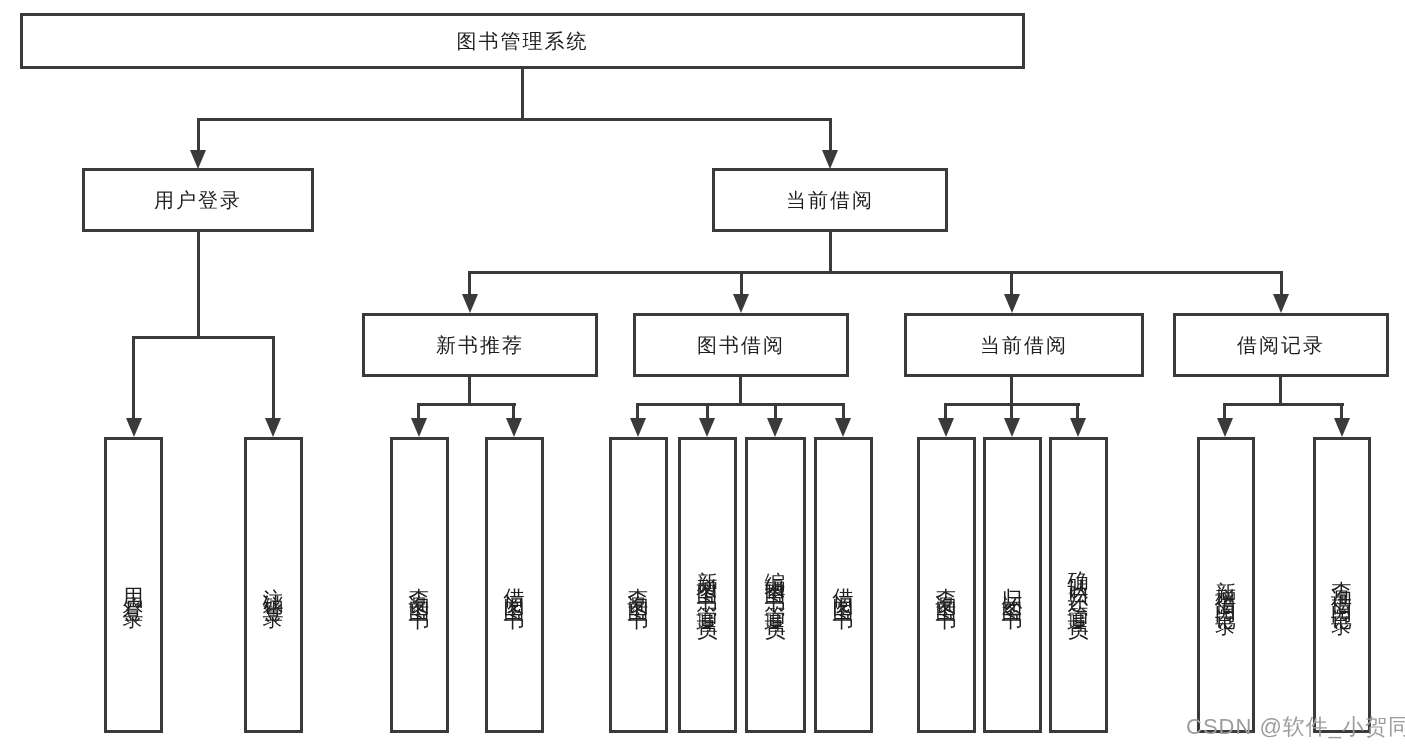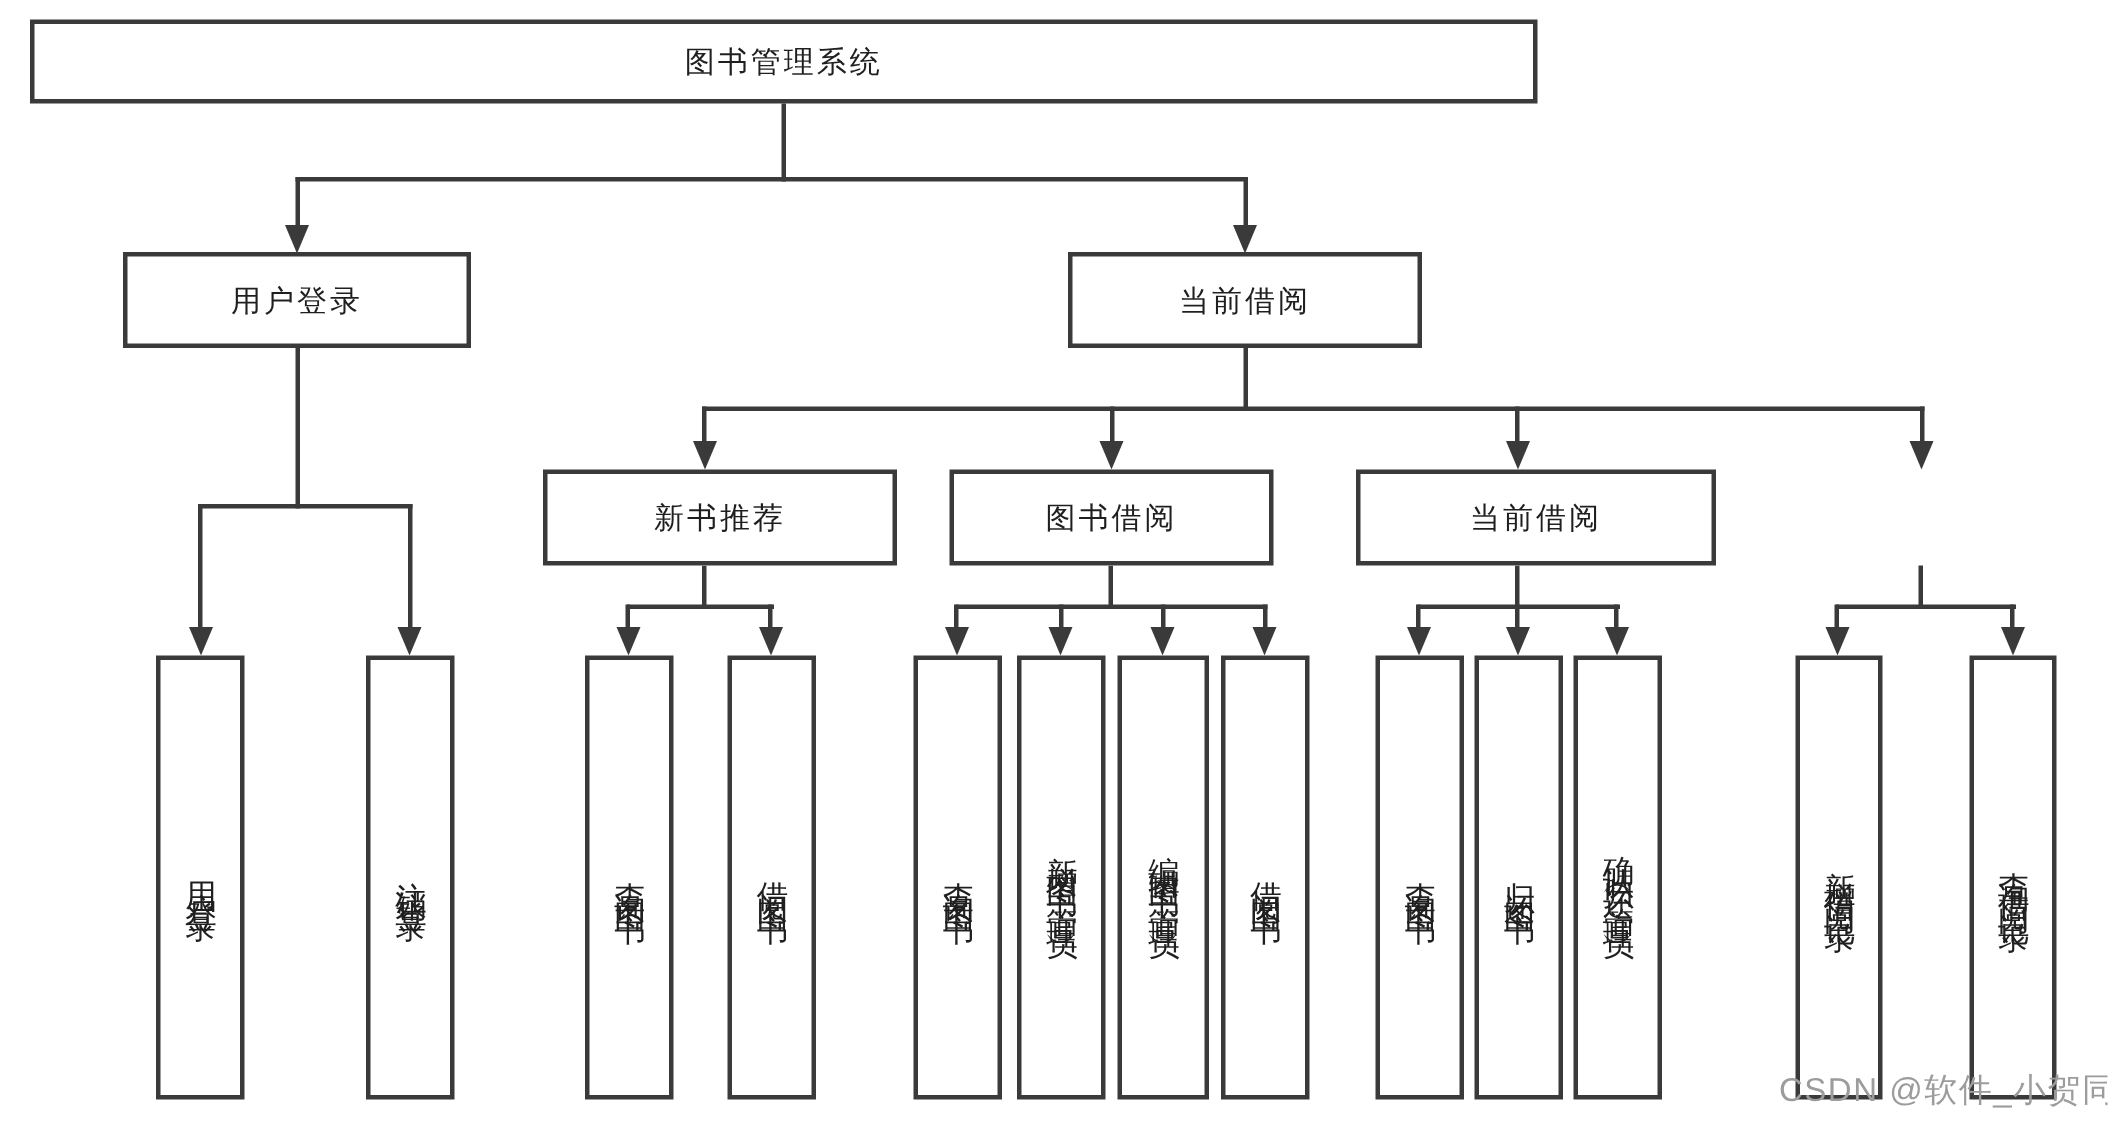--- a/index.html
+++ b/index.html
@@ -65,20 +65,21 @@
 <div id="canvas">
 
   <div class="box" style="left:20px;top:13px;width:1005px;height:56px">图书管理系统</div>
 
   <div class="box" style="left:82px;top:168px;width:232px;height:64px">用户登录</div>
   <div class="box" style="left:712px;top:168px;width:236px;height:64px">当前借阅</div>
 
   <div class="box" style="left:362px;top:313px;width:236px;height:64px">新书推荐</div>
   <div class="box" style="left:633px;top:313px;width:216px;height:64px">图书借阅</div>
   <div class="box" style="left:904px;top:313px;width:240px;height:64px">当前借阅</div>
+  <div class="box" style="left:1173px;top:313px;width:216px;height:64px">借阅记录</div>
 
   <div class="box vert" style="left:104px;top:437px;width:59px;height:296px">用户登录</div>
   <div class="box vert" style="left:244px;top:437px;width:59px;height:296px">注销登录</div>
 
   <div class="box vert" style="left:390px;top:437px;width:59px;height:296px">查询图书</div>
   <div class="box vert" style="left:485px;top:437px;width:59px;height:296px">借阅图书</div>
 
   <div class="box vert" style="left:609px;top:437px;width:59px;height:296px">查询图书</div>
   <div class="box vert" style="left:678px;top:437px;width:59px;height:296px">新增图书（管理员）</div>
   <div class="box vert" style="left:745px;top:437px;width:61px;height:296px">编辑图书（管理员）</div>

